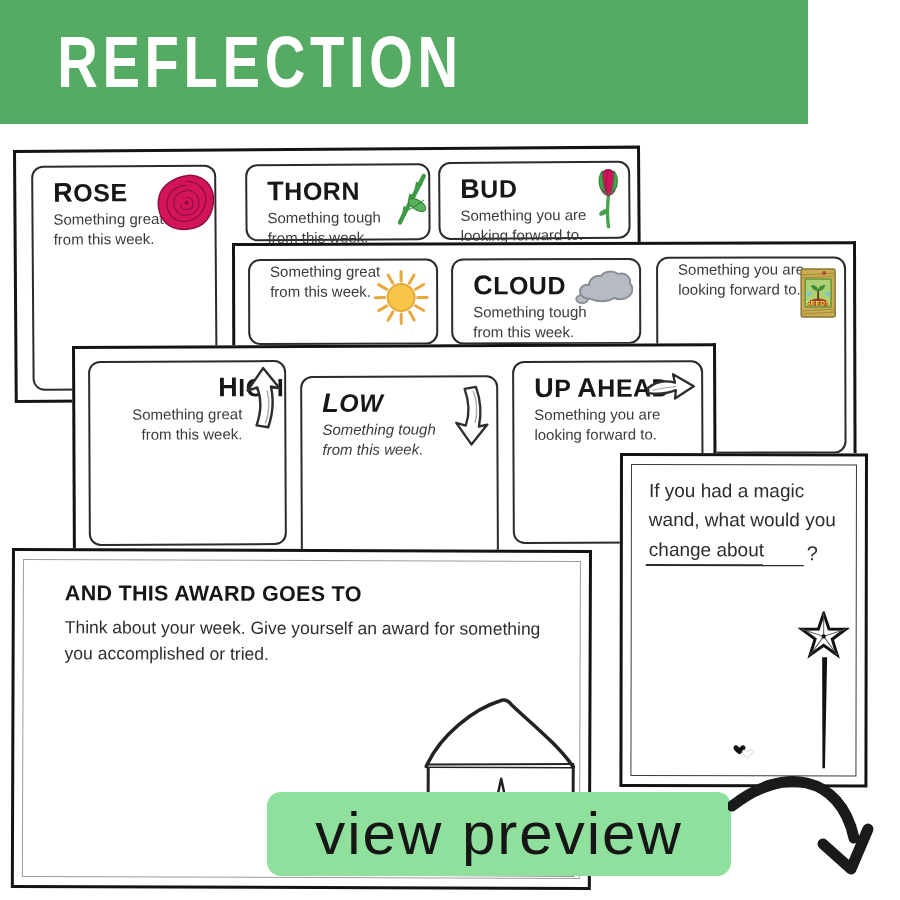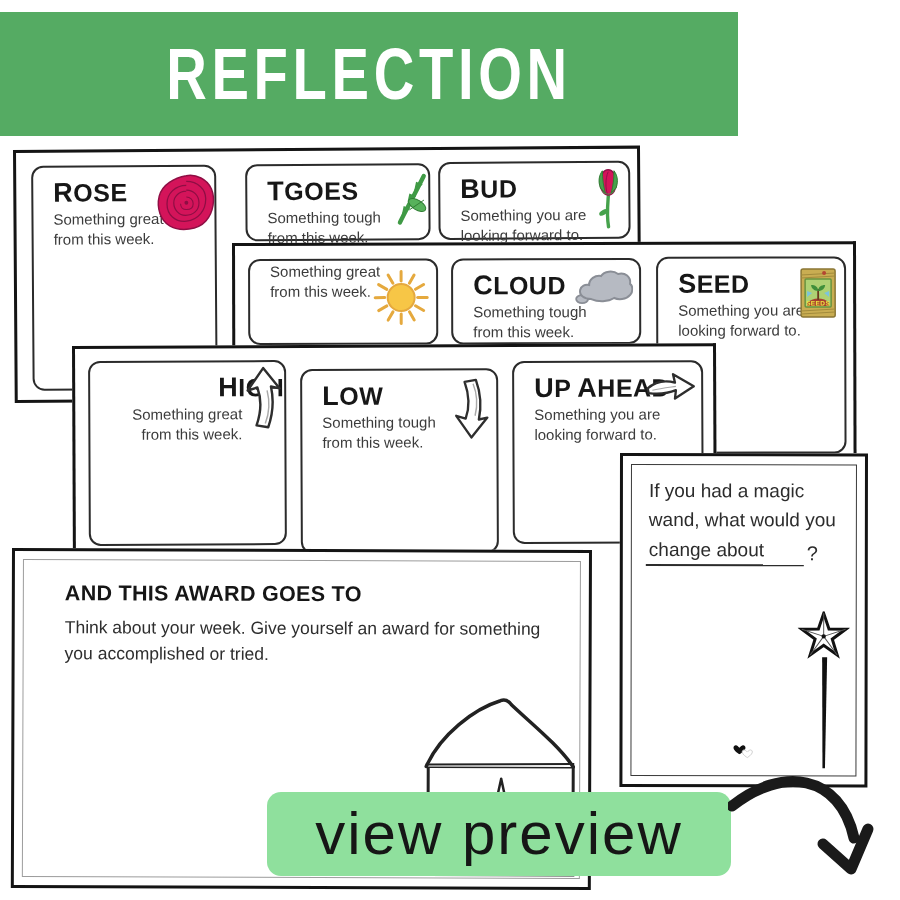--- a/index.html
+++ b/index.html
@@ -1,22 +1,22 @@
 <!DOCTYPE html>
 <html><head>
 <meta charset="utf-8">
 <style>
   html,body{margin:0;padding:0;background:#ffffff;}
   .stage{
     position:relative;width:900px;height:900px;background:#ffffff;overflow:hidden;
     font-family:"Liberation Sans",sans-serif;
   }
   
-  .banner{position:absolute;left:0;top:12px;width:738px;height:124px;background:#55ab63;
-    display:flex;align-items:center;justify-content:center;z-index:5;}
+  .banner{position:absolute;left:0;top:0;width:808px;height:124px;background:#55ab63;
+    display:flex;align-items:center;justify-content:flex-start;z-index:5;}
   .banner-title{color:#ffffff;font-size:72px;font-weight:bold;letter-spacing:6px;margin:0;
     transform:scaleX(0.78);white-space:nowrap;}
   
   .page{position:absolute;background:#ffffff;border:3px solid #141414;box-sizing:border-box;}
   .no-bottom{border-bottom:none;}
   .card{position:absolute;background:#ffffff;border:2px solid #2b2b2b;border-radius:12px;box-sizing:border-box;}
   .card-title{margin:10px 0 1px 20px;font-weight:bold;color:#171717;letter-spacing:.5px;font-size:19.5px;white-space:nowrap;}
   .card-title .cap{font-size:27px;}
   .card-title .sc{font-size:25px;}
   .card-desc{margin:1px 0 0 20px;font-size:15px;line-height:1.33;color:#3b3b3b;max-width:132px;}
@@ -53,21 +53,21 @@
       <div class="card-desc">Something great from this week.</div>
       <svg class="icon" style="left:122px;top:6px;" width="62" height="60" viewBox="0 0 64 60">
         <path d="M32,2 C42,0 54,6 58,16 C62,26 60,40 52,49 C44,58 26,60 15,54 C5,48 1,35 4,23 C7,11 20,4 32,2 Z" fill="#d4145a" stroke="#8e0e44" stroke-width="1.5"></path>
         <path d="M32,8 C44,8 52,16 52,26 C52,38 44,48 32,49 C20,50 12,42 12,31 C12,20 21,12 32,12" fill="none" stroke="#8e0e44" stroke-width="1.3"></path>
         <path d="M32,17 C40,17 45,23 45,30 C45,38 39,43 31,43 C24,43 19,37 19,30 C19,23 25,18 32,18" fill="none" stroke="#8e0e44" stroke-width="1.2"></path>
         <path d="M32,24 C36,24 39,27 39,31 C39,35 36,37 32,37 C28,37 26,34 26,31" fill="none" stroke="#8e0e44" stroke-width="1.1"></path>
         <circle cx="32" cy="30" r="2" fill="#8e0e44"></circle>
       </svg>
     </div>
     <div class="card" style="left:229px;top:13px;width:185px;height:77px;">
-      <div class="card-title"><span class="cap">T</span><span class="sc">GOES</span></div>
+      <div class="card-title"><span class="cap">T</span><span class="sc">HORN</span></div>
       <div class="card-desc">Something tough from this week.</div>
       <svg class="icon" style="left:146px;top:5px;" width="36" height="56" viewBox="0 0 36 58">
         <path d="M6,54 C12,42 22,24 31,6" fill="none" stroke="#3f9a45" stroke-width="4.5" stroke-linecap="round"></path>
         <polygon points="8,46 17,40 10,37" fill="#3f9a45"></polygon>
         <polygon points="14,33 23,27 16,24" fill="#3f9a45"></polygon>
         <polygon points="21,21 30,15 23,12" fill="#3f9a45"></polygon>
         <ellipse cx="24" cy="36" rx="10" ry="5" fill="#57b25b" stroke="#2f7d33" stroke-width="1" transform="rotate(32 24 36)"></ellipse>
         <path d="M16,41 L31,31" stroke="#2f7d33" stroke-width="1"></path>
       </svg>
     </div>
@@ -109,21 +109,20 @@
     </div>
     <div class="card" style="left:216px;top:13px;width:190px;height:86px;">
       <div class="card-title"><span class="cap">C</span><span class="sc">LOUD</span></div>
       <div class="card-desc">Something tough from this week.</div>
       <svg class="icon" style="left:120px;top:9px;" width="60" height="36" viewBox="0 0 60 36">
         <ellipse cx="9" cy="30" rx="6" ry="4" fill="#b6bac2" stroke="#8a8e96" stroke-width="1.8"></ellipse>
         <path d="M18,30 C11,30 6,26 7,21 C8,17 12,15 16,16 C16,10 22,6 28,7 C31,2 40,1 45,5 C52,3 58,8 57,15 C60,17 60,23 57,26 C53,31 45,31 41,29 C35,33 25,33 18,30 Z" fill="#b6bac2" stroke="#8a8e96" stroke-width="2"></path>
       </svg>
     </div>
     <div class="card" style="left:421px;top:12px;width:190px;height:197px;">
-      <div class="card-title"><span class="cap">S</span><span class="sc">EED</span></div>
       <div class="card-desc">Something you are looking forward to.</div>
       <svg class="icon" style="left:140px;top:6px;" width="40" height="57" viewBox="0 0 40 56">
         <rect x="3" y="4" width="34" height="48" rx="2" fill="#c9ad52" stroke="#8a7634" stroke-width="1.5"></rect>
         <path d="M3,10 L37,8 M3,13 L37,11 M3,46 L37,44 M3,49 L37,47" stroke="#a28b3c" stroke-width="1"></path>
         <rect x="7" y="14" width="26" height="28" rx="1" fill="#aed173" stroke="#69923f" stroke-width="1.5"></rect>
         <path d="M9,38 C14,32 26,32 31,38 L31,41 L9,41 Z" fill="#a8402f"></path>
         <path d="M20,35 L20,24" stroke="#6b3d1e" stroke-width="1.8"></path>
         <path d="M20,26 C16,26 13,23 13,20 C17,20 20,22 20,26 Z" fill="#3f8f3a"></path>
         <path d="M20,26 C24,26 27,23 27,20 C23,20 20,22 20,26 Z" fill="#3f8f3a"></path>
         <polygon points="9,32 14,28 9,26" fill="#7cc4de"></polygon>
@@ -136,21 +135,21 @@
 
   <div class="page no-bottom" style="left:72px;top:346px;width:644px;height:210px;z-index:30;transform:rotate(-0.25deg);transform-origin:0 0;">
     <div class="card" style="left:13px;top:12px;width:198px;height:185px;text-align:right;">
       <div class="card-title"><span class="cap">H</span><span class="sc">IGH</span></div>
       <div class="card-desc">Something great from this week.</div>
       <svg class="icon" style="left:153px;top:3px;" width="40" height="68" viewBox="0 0 40 70">
         <path d="M20,3 L37,24 L28,22 C31,36 30,50 25,64 L13,62 C18,48 18,34 14,23 L4,26 Z" fill="#ffffff" stroke="#2e2e2e" stroke-width="2.5" stroke-linejoin="round"></path>
         <path d="M24,26 C27,38 26,50 22,60" fill="none" stroke="#a9a9a9" stroke-width="1.5"></path>
       </svg>
     </div>
-    <div class="card" style="left:225px;top:21px;width:198px;height:185px;">
+    <div class="card" style="left:225px;top:28px;width:198px;height:185px;font-style:italic;">
       <div class="card-title"><span class="cap">L</span><span class="sc">OW</span></div>
       <div class="card-desc">Something tough from this week.</div>
       <svg class="icon" style="left:150px;top:4px;" width="38" height="66" viewBox="0 0 40 70">
         <g transform="translate(0,70) scale(1,-1)">
           <path d="M20,3 L37,24 L28,22 C31,36 30,50 25,64 L13,62 C18,48 18,34 14,23 L4,26 Z" fill="#ffffff" stroke="#2e2e2e" stroke-width="2.5" stroke-linejoin="round"></path>
           <path d="M24,26 C27,38 26,50 22,60" fill="none" stroke="#a9a9a9" stroke-width="1.5"></path>
         </g>
       </svg>
     </div>
     <div class="card" style="left:437px;top:14px;width:191px;height:183px;">

